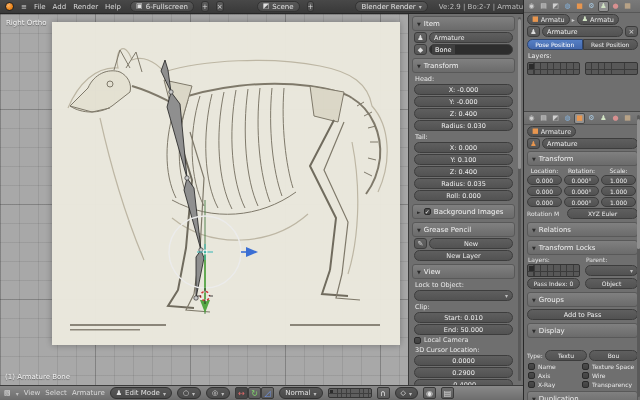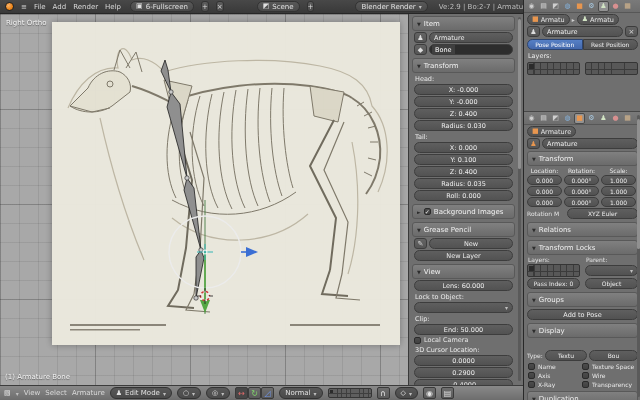--- a/index.html
+++ b/index.html
@@ -271,30 +271,30 @@
         <div class="prow">
           <span class="btn" style="flex:1">New Layer</span>
         </div>
       </div>
 
       <div class="panel">
         <div class="phead">
           <span class="tri">▼</span>
           <span>View</span>
         </div>
-        <div class="prow">
-            <span class="field" style="flex:1">Lens: 60.000</span>
-          </div>
         <span class="plabel">Lock to Object:</span>
         <div class="prow">
           <span class="field" style="flex:1;justify-content:flex-end;padding-right:4px;">
             <span class="dd">▾</span>
           </span>
         </div>
         <span class="plabel">Clip:</span>
+        <div class="prow">
+            <span class="field" style="flex:1">Start: 0.010</span>
+          </div>
         <div class="prow">
             <span class="field" style="flex:1">End: 50.000</span>
           </div>
         <div class="prow" style="gap:3px;">
           <span class="cb"></span>
           <span style="font-size:6.5px">Local Camera</span>
         </div>
         <span class="plabel">3D Cursor Location:</span>
         <div class="prow">
             <span class="field" style="flex:1">0.0000</span>
@@ -472,21 +472,21 @@
       <div style="display:flex;gap:5px;margin:1px 3px;align-items:center;">
         <span class="field" style="width:53px;font-size:6px;">Pass Index: 0</span>
         <span class="field" style="width:53px;font-size:6px;">Object</span>
       </div>
 
       <div class="phead" style="margin:3px 3px 0;">
         <span class="tri">▼</span>
         <span>Groups</span>
       </div>
       <div class="prow" style="margin:2px 3px;">
-        <span class="btn" style="flex:1;">Add to Pose</span>
+        <span class="btn" style="flex:1;">Add to Pass</span>
       </div>
 
       <div class="phead" style="margin:3px 3px 12px;">
         <span class="tri">▼</span>
         <span>Display</span>
       </div>
       <div class="nrow" style="align-items:center;margin-top:2px;">
         <span style="font-size:6px;width:16px;">Type:</span>
         <span class="field" style="width:42px;font-size:6px;">Textu</span>
         <span class="field" style="flex:1;font-size:6px;">Bou</span>

